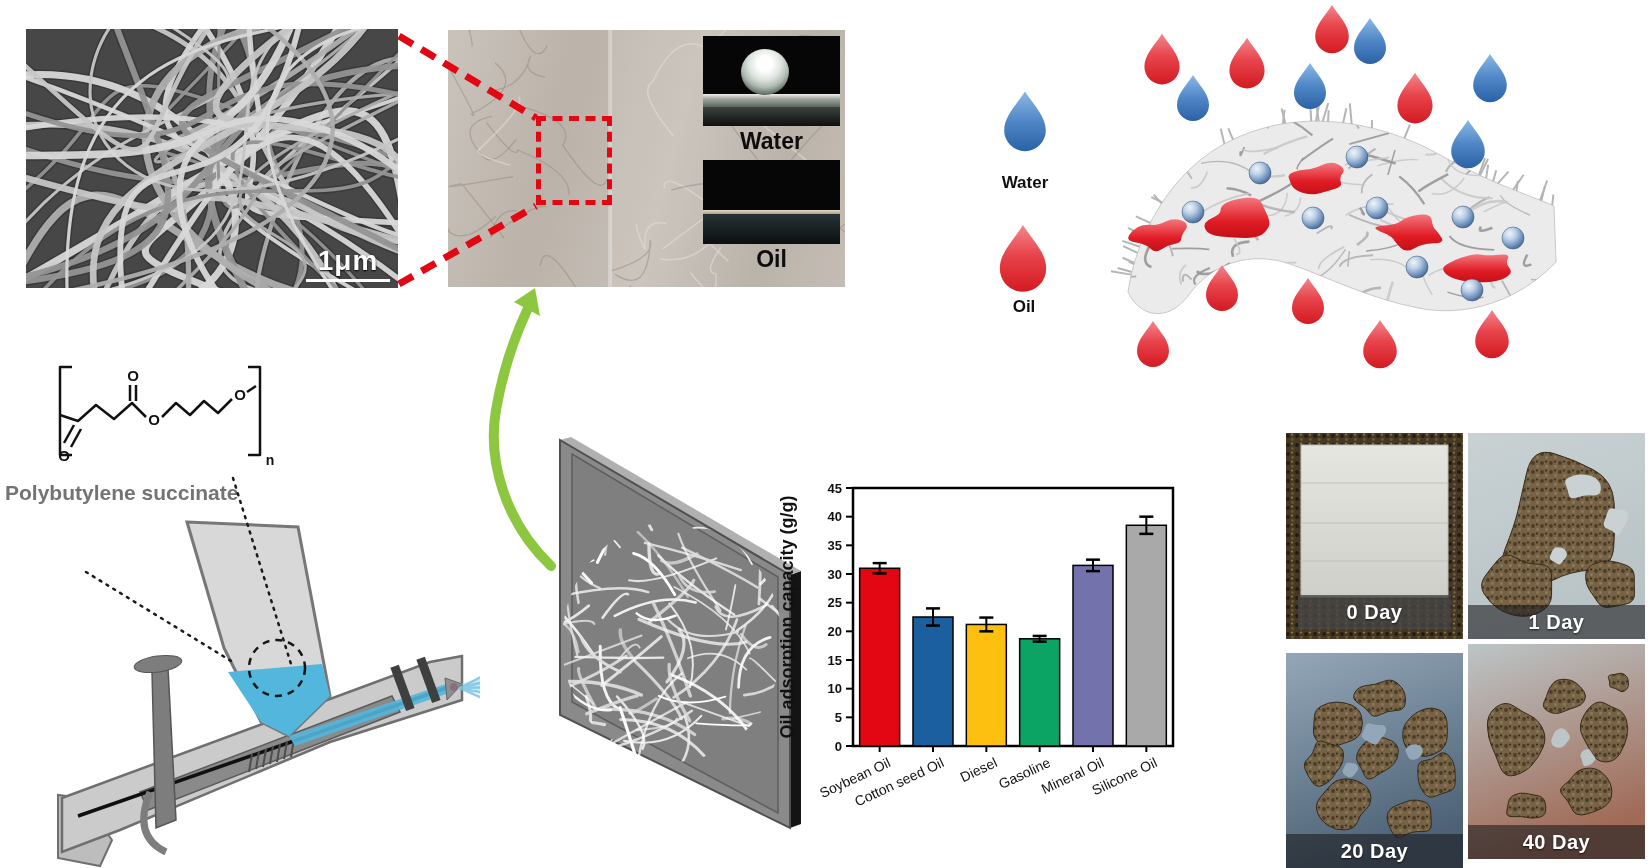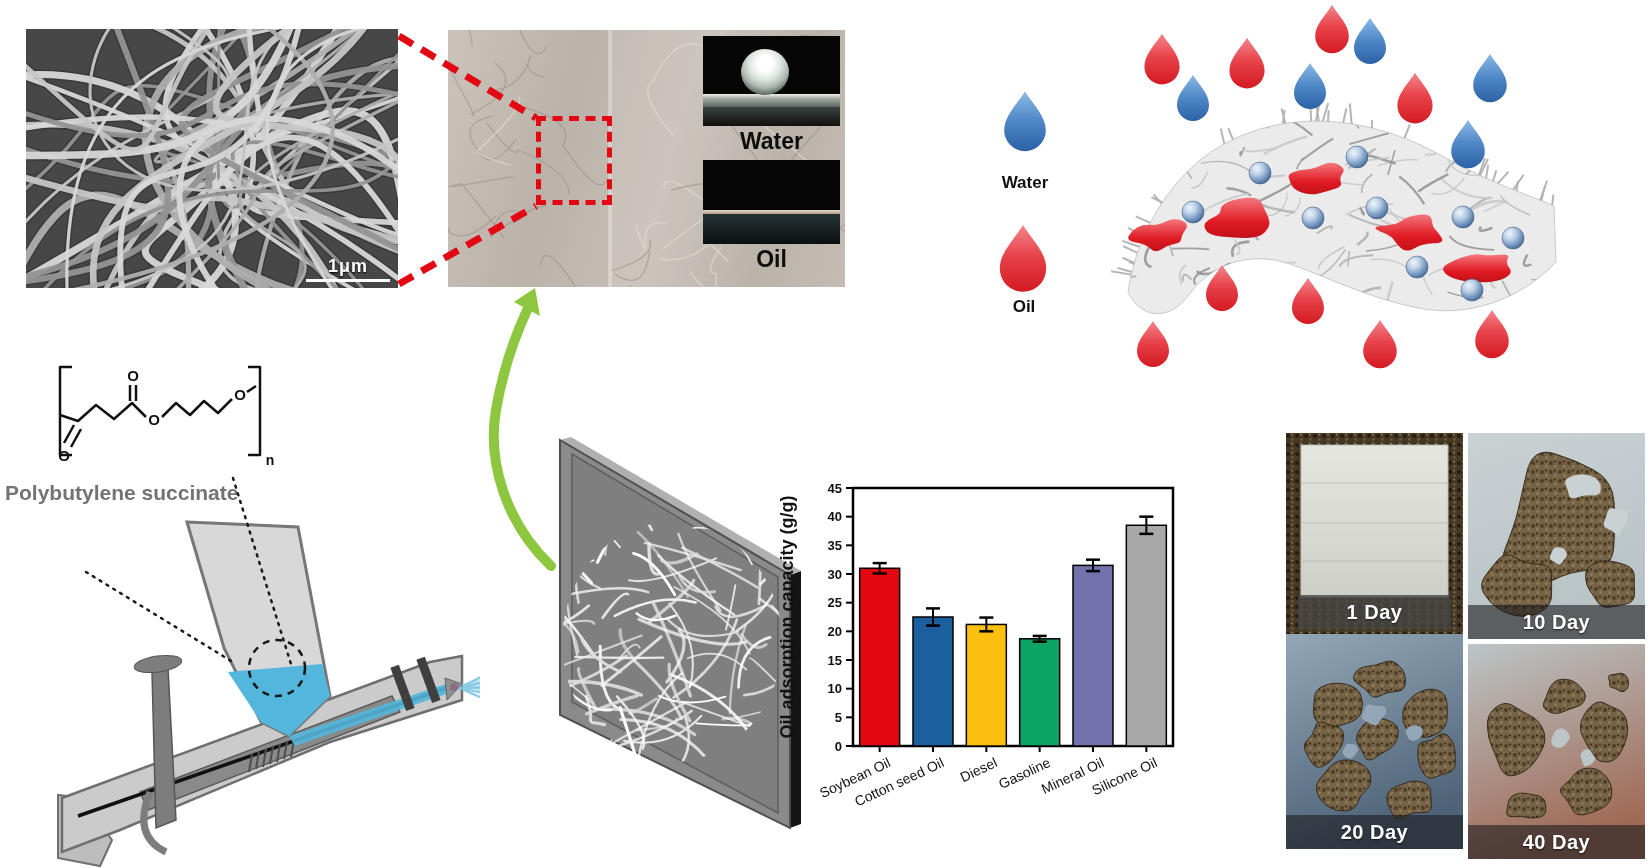--- a/index.html
+++ b/index.html
@@ -4,21 +4,21 @@
 <style>
   html,body{margin:0;padding:0;background:#ffffff;}
   *{box-sizing:border-box;}
   body{font-family:"Liberation Sans", sans-serif;}
   #stage{position:relative;width:1652px;height:868px;background:#fff;overflow:hidden;}
   .abs{position:absolute;}
   svg{display:block;}
   
   .sem{left:26px;top:29px;width:372px;height:259px;background:#474747;overflow:hidden;}
   .semScaleWrap{position:absolute;right:8px;bottom:6px;width:84px;text-align:center;}
-  .semScaleTxt{color:#fff;font-weight:bold;font-size:18px;letter-spacing:1px;text-shadow:0 1px 2px #000;}
+  .semScaleTxt{color:#fff;font-weight:bold;font-size:28px;letter-spacing:1px;text-shadow:0 1px 2px #000;}
   .semScaleLine{height:3px;background:#fff;margin-top:2px;}
   
   .membrane{left:448px;top:30px;width:397px;height:257px;overflow:hidden;
     background:linear-gradient(105deg,#cac3bb 0%,#bbb3aa 30%,#c6bfb7 55%,#b3aba1 80%,#beb6ad 100%);}
   .zoomBox{position:absolute;left:88px;top:86px;width:76px;height:89px;border:5px dashed #e30613;}
   .caInset{position:absolute;left:255px;width:137px;background:#060606;overflow:hidden;}
   .caWater{top:6px;height:90px;}
   .caOil{top:130px;height:84px;}
   .caStrip{position:absolute;left:0;right:0;top:58px;height:13px;
     background:linear-gradient(#f0efe9,#9aa29b 40%,#5c655f);}
@@ -624,21 +624,21 @@
               <stop offset="0" stop-color="#e6e6e1"></stop>
               <stop offset="1" stop-color="#cfcfc9"></stop>
             </linearGradient>
           </defs>
           <rect x="0" y="0" width="177" height="206" fill="url(#spk0)"></rect>
           <rect x="15" y="12" width="147" height="152" fill="url(#inner0)" stroke="#bdbdb7" stroke-width="1"></rect>
           <line x1="15" y1="50" x2="162" y2="50" stroke="#c6c6c0" stroke-width="2" opacity="0.6"></line>
           <line x1="15" y1="90" x2="162" y2="90" stroke="#c6c6c0" stroke-width="2" opacity="0.6"></line>
           <line x1="15" y1="128" x2="162" y2="128" stroke="#c6c6c0" stroke-width="2" opacity="0.6"></line>
         </svg>
-      <div class="degLabel degLabelInset">1 Day</div>
+      <div class="degLabel degLabelInset">0 Day</div>
     </div>
     <div class="degCell" style="left:182px;top:0;height:206px;">
       <svg id="deg1" width="177" height="206" viewBox="0 0 177 206">
           <defs>
             <pattern id="spkdeg1" width="9" height="9" patternUnits="userSpaceOnUse">
               <rect x="0" y="0" width="9" height="9" fill="#756247"></rect>
               <circle cx="2" cy="3" r="1.9" fill="#4c3c22"></circle>
               <circle cx="6.5" cy="6.5" r="1.4" fill="#8d7a54"></circle>
               <circle cx="6" cy="1.5" r="1.1" fill="#3a2d18"></circle>
             </pattern>
@@ -648,23 +648,23 @@
             </linearGradient>
           </defs>
           <rect x="0" y="0" width="177" height="206" fill="url(#bgdeg1)"></rect>
           <path d="M 146.10929551572212 69.71420408529072 Q 147.47212285785935 92 145.74200228482033 113.99730493903505 Q 144.01188171178129 135.9946098780701 122.95372486899068 137.1141486979187 Q 101.89556802620007 138.2336875177673 85.34740591270756 147.05946606184125 Q 68.79924379921503 155.8852446059152 48.30947303204671 147.57697130435793 Q 27.81970226487838 139.26869800280062 37.20068384973679 115.63434900140031 Q 46.581665434595195 92 49.78492033545403 78.24995693303246 Q 52.98817523631288 64.49991386606493 58.79114622717799 39.311632548663596 Q 64.59411721804311 14.123351231262262 86.0635013548049 20.566518798915347 Q 107.53288549156669 27.00968636656843 126.13967683257582 37.21904726857494 Q 144.74646817358493 47.42840817058144 146.10929551572212 69.71420408529072 Z" fill="url(#spkdeg1)" stroke="#362b18" stroke-width="1"></path>
           <path d="M 83.47302728902832 141.66748544290695 Q 83.76258670948445 152 83.54705640220487 162.3786162419787 Q 83.33152609492528 172.75723248395744 72.83075808935472 178.64196231100584 Q 62.329990083784146 184.52669213805422 50.596025591293525 182.95436800943202 Q 38.8620610988029 181.38204388080985 30.18609983835926 175.56206305760077 Q 21.510138577915622 169.74208223439166 16.150253483557087 160.87104111719583 Q 10.790368389198555 152 16.79787510064583 143.53226572297896 Q 22.805381812093103 135.06453144595793 30.03253760461582 126.72770919861102 Q 37.259693397138534 118.39088695126411 47.578901436616235 124.7777799716111 Q 57.89810947609394 131.1646729919581 70.54078867233306 131.249821938886 Q 83.18346786857218 131.3349708858139 83.47302728902832 141.66748544290695 Z" fill="url(#spkdeg1)" stroke="#362b18" stroke-width="1"></path>
           <path d="M 166.26078790652377 143.72722814800352 Q 166.1219466503244 152 166.5154464436667 160.44545742552685 Q 166.90894623700896 168.8909148510537 158.1273122403239 170.99570482544922 Q 149.34567824363884 173.10049479984474 141.609213653942 174.22303039007267 Q 133.87274906424514 175.34556598030056 129.7851825167105 169.2001581330759 Q 125.69761596917587 163.05475028585124 121.73753662043923 157.52737514292562 Q 117.77745727170259 152 117.56099286492774 143.64048397585034 Q 117.3445284581529 135.2809679517007 125.31648092607786 131.12847625025154 Q 133.28843339400282 126.97598454880237 141.64398224272907 127.9986472065975 Q 149.9995310914553 129.0213098643926 158.19958012708923 132.23788308019982 Q 166.39962916272313 135.45445629600704 166.26078790652377 143.72722814800352 Z" fill="url(#spkdeg1)" stroke="#362b18" stroke-width="1"></path>
           <path d="M 130.3531781009544 48.01112189838568 Q 133.6335167298559 52 132.7149433603829 57.43015545296978 Q 131.79636999090988 62.860310905939556 124.09868148718229 62.381685582459355 Q 116.4009929834547 61.90306025897916 109.19835689573821 64.5122652090344 Q 101.99572080802173 67.12147015908963 100.74305609423074 61.48112258804382 Q 99.49039138043975 55.840775016998 97.64076454339067 51.510393372228506 Q 95.79113770634162 47.18001172745901 100.83366765643815 44.47333731968167 Q 105.87619760653469 41.76666291190433 111.25389298296386 41.456248103463665 Q 116.63158835939304 41.14583329502301 121.85221391572297 42.58403854589719 Q 127.0728394720529 44.022243796771356 130.3531781009544 48.01112189838568 Z" fill="#c9d1d3"></path>
           <path d="M 159.77186871971273 82.37208493240173 Q 160.4967689678073 88 157.4729011971876 91.28548166730758 Q 154.44903342656792 94.57096333461517 152.40461322923983 99.41228299428545 Q 150.36019303191173 104.25360265395571 147.04577449634763 100.615717114154 Q 143.73135596078356 96.97783157435227 139.05702734321846 95.49809327622097 Q 134.3826987256534 94.01835497808969 136.2273802789699 88.81528257220154 Q 138.07206183228638 83.61221016631337 139.69686989355364 78.78316642042537 Q 141.3216779548209 73.95412267453736 145.4472029474474 75.56172143178004 Q 149.57272794007392 77.16932018902273 154.30984820584604 76.9567450269131 Q 159.04696847161816 76.74416986480347 159.77186871971273 82.37208493240173 Z" fill="#c9d1d3"></path>
           <path d="M 98.21543957620847 118.7226236738926 Q 99.82102144162636 122 97.63513813396625 124.70191274064902 Q 95.44925482630616 127.40382548129806 93.5012840609217 129.9073948720564 Q 91.55331329553725 132.4109642628147 89.0487918435217 130.74236805725775 Q 86.54427039150615 129.07377185170083 83.7843839136749 127.46727706321985 Q 81.02449743584366 125.86078227473887 82.26394144527572 122.53314267674062 Q 83.50338545470778 119.20550307874237 84.91039029022237 116.8336622801204 Q 86.31739512573695 114.46182148149843 88.73651528307829 114.35813140331055 Q 91.15563544041962 114.25444132512268 93.8827465756051 114.84984433645394 Q 96.60985771079058 115.4452473477852 98.21543957620847 118.7226236738926 Z" fill="#c9d1d3"></path>
         </svg>
-      <div class="degLabel">10 Day</div>
+      <div class="degLabel">1 Day</div>
     </div>
-    <div class="degCell" style="left:0;top:201px;height:215px;">
+    <div class="degCell" style="left:0;top:220px;height:215px;">
       <svg id="deg2" width="177" height="215" viewBox="0 0 177 215">
           <defs>
             <pattern id="spkdeg2" width="9" height="9" patternUnits="userSpaceOnUse">
               <rect x="0" y="0" width="9" height="9" fill="#756247"></rect>
               <circle cx="2" cy="3" r="1.9" fill="#4c3c22"></circle>
               <circle cx="6.5" cy="6.5" r="1.4" fill="#8d7a54"></circle>
               <circle cx="6" cy="1.5" r="1.1" fill="#3a2d18"></circle>
             </pattern>
             <linearGradient id="bgdeg2" x1="0" y1="0" x2="0.3" y2="1">
               <stop offset="0" stop-color="#93a7b8"></stop>

